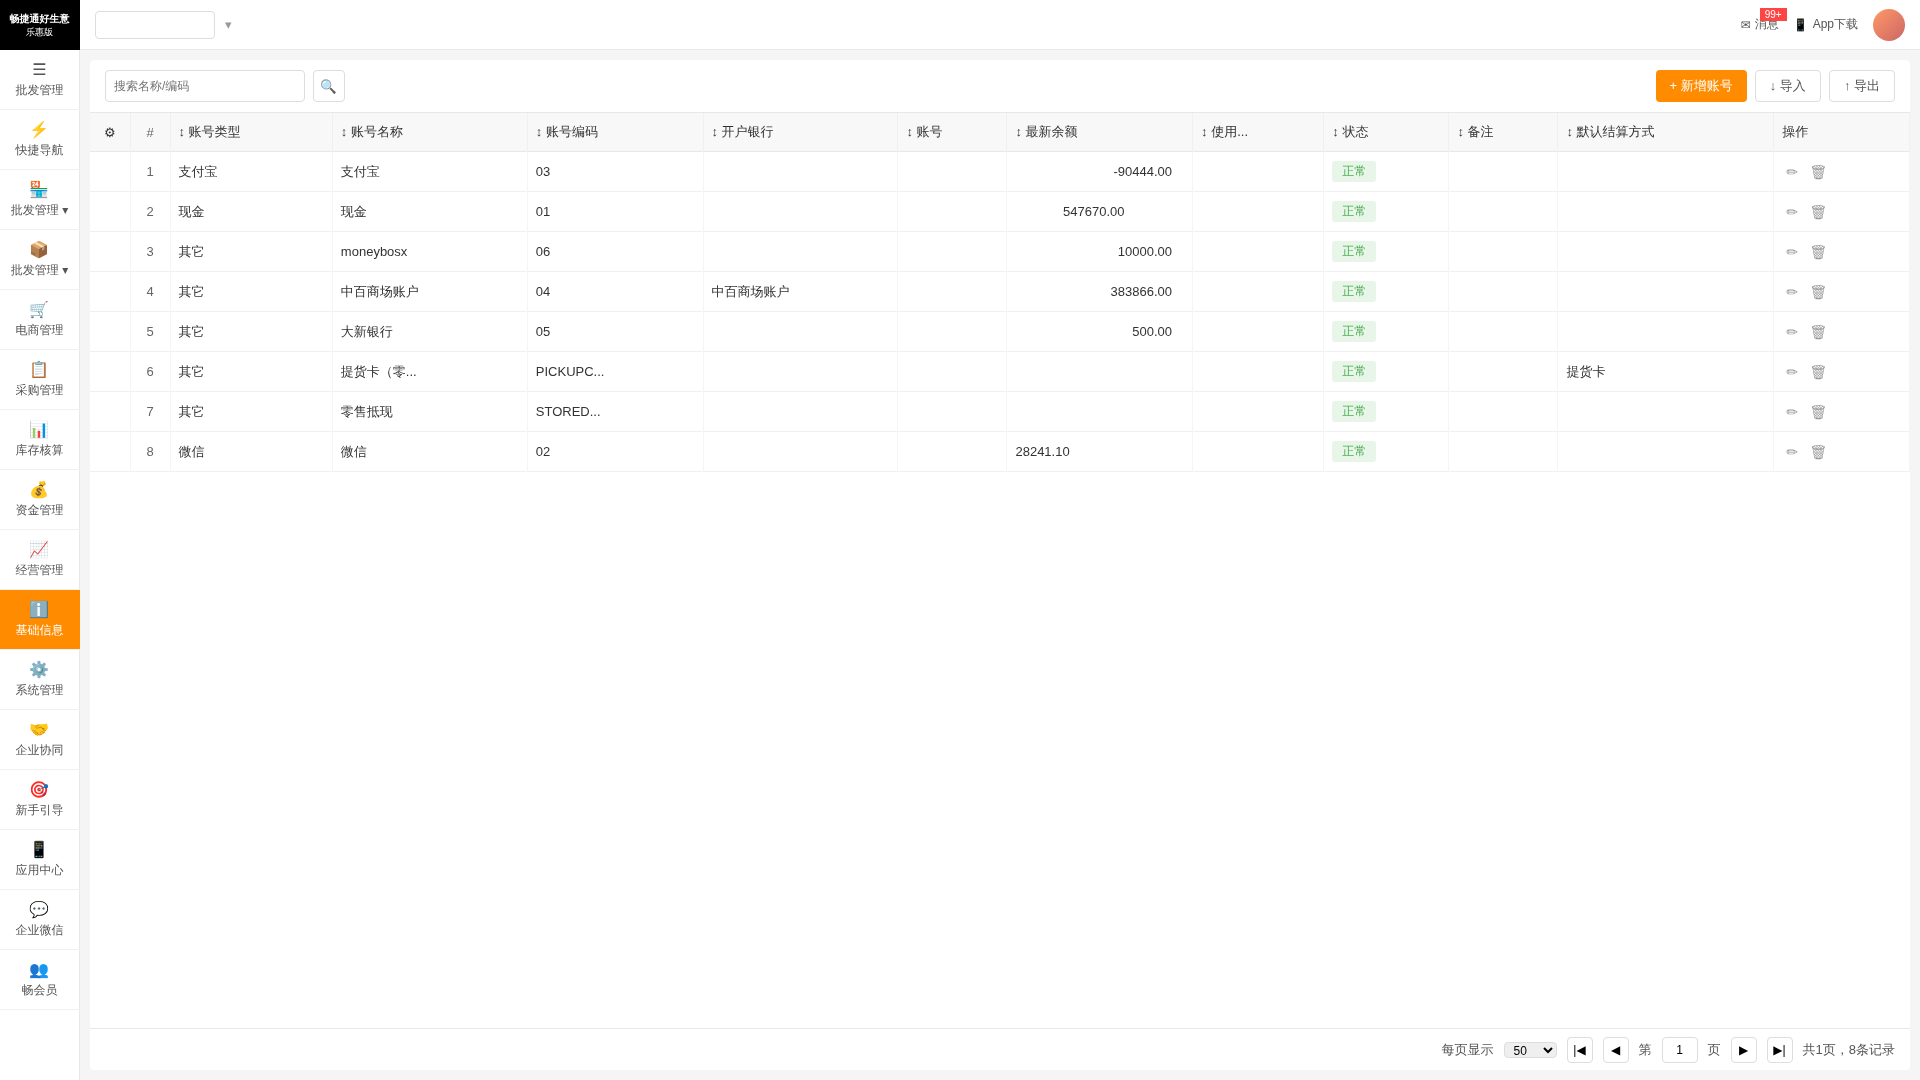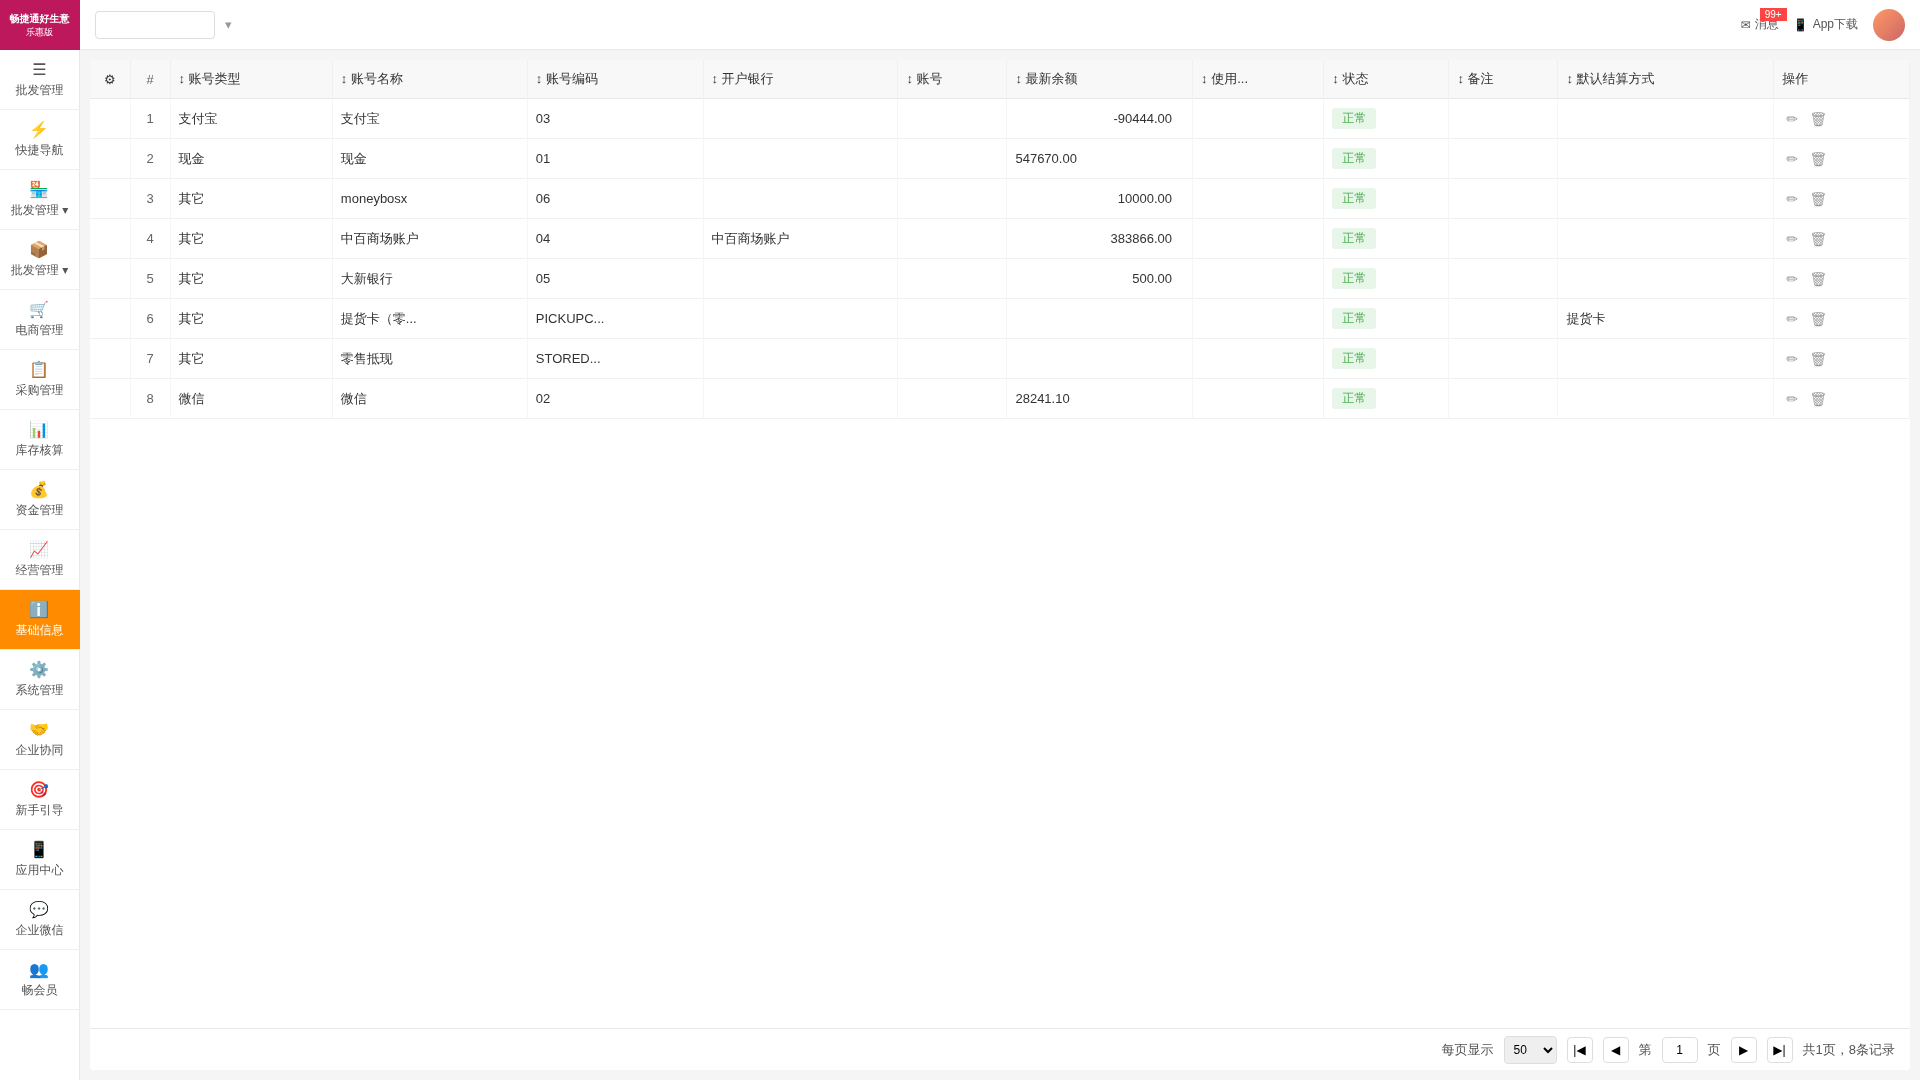--- a/index.html
+++ b/index.html
@@ -12,21 +12,21 @@
       display: flex;
       flex-direction: column;
       align-items: center;
       border-right: 1px solid #e8e8e8;
       padding-top: 0;
       z-index: 10;
     }
     .sidebar-logo {
       width: 80px;
       height: 50px;
-      background: #be185d;
+      background: #000000;
       display: flex;
       align-items: center;
       justify-content: center;
       flex-direction: column;
     }
     .sidebar-logo-text {
       color: white;
       font-size: 10px;
       font-weight: bold;
     }
@@ -313,21 +313,21 @@
       display: flex;
       align-items: center;
       justify-content: flex-end;
       padding: 0 15px;
       border-top: 1px solid #e8e8e8;
       gap: 10px;
       font-size: 13px;
       color: #555;
     }
     .page-size-select {
-      height: 28px;
+      height: 16px;
       border: 1px solid #ddd;
       border-radius: 4px;
       padding: 0 5px;
       font-size: 12px;
     }
     .page-btn {
       width: 26px;
       height: 26px;
       border: 1px solid #ddd;
       background: #fff;
@@ -440,20 +440,39 @@
         <span>App下载</span>
       </div>
       <div class="avatar" style="background: linear-gradient(135deg, #f96, #c66); width:32px; height:32px; border-radius:50%;"></div>
     </div>
   </div>
 
 
   <div class="content">
     <div class="page-container">
 
+      <div class="toolbar">
+        <div class="toolbar-left">
+          <input class="search-input" type="text" placeholder="搜索名称/编码" style="">
+          <button class="search-btn">
+            <span>🔍</span>
+          </button>
+        </div>
+        <div class="toolbar-right">
+          <button class="btn-primary">
+            <span>+ 新增账号</span>
+          </button>
+          <button class="btn-secondary">
+            <span>↓ 导入</span>
+          </button>
+          <button class="btn-secondary">
+            <span>↑ 导出</span>
+          </button>
+        </div>
+      </div>
 
       <div class="table-wrapper">
         <table>
           <thead>
             <tr>
               <th class="settings-col">⚙</th>
               <th class="num-col">#</th>
               <th>↕ 账号类型</th>
               <th>↕ 账号名称</th>
               <th>↕ 账号编码</th>
@@ -487,21 +506,21 @@
     </td>
   </tr>
               <tr>
     <td class="settings-col"></td>
     <td class="num-col">2</td>
     <td>现金</td>
     <td>现金</td>
     <td>01</td>
     <td></td>
     <td></td>
-    <td style="text-align:left; padding-right:20px;">547670.00</td>
+    <td style="text-align:center; padding-right:20px;">547670.00</td>
     <td></td>
     <td><span class="status-badge">正常</span></td>
     <td></td>
     <td></td>
     <td style="white-space:nowrap;">
       <button class="action-btn" title="编辑">✏</button>
       <button class="action-btn" title="删除">🗑</button>
     </td>
   </tr>
               <tr>

